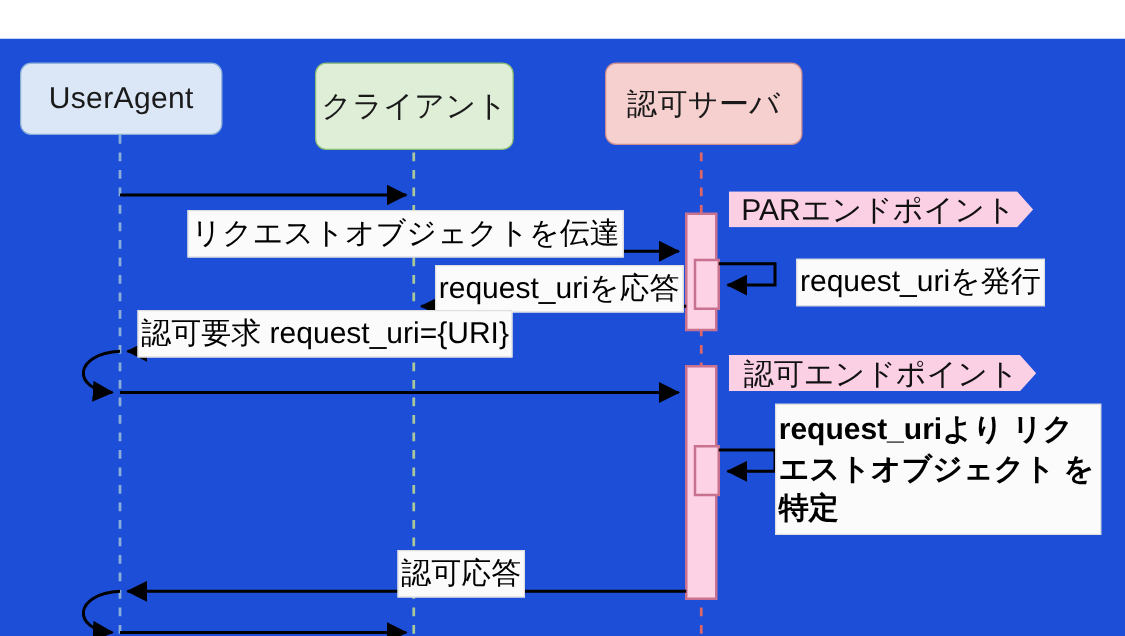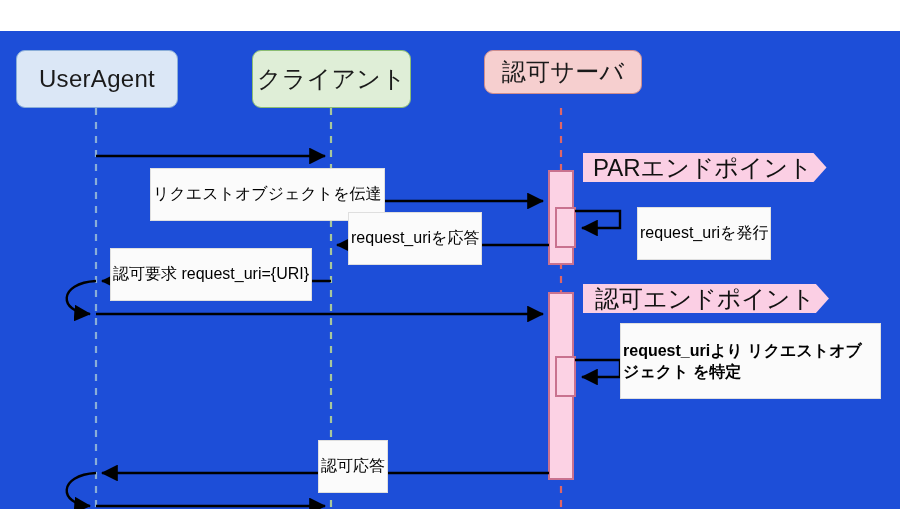--- a/index.html
+++ b/index.html
@@ -5,28 +5,28 @@
   html,body{margin:0;padding:0;background:#ffffff;}
   body{width:900px;height:509px;font-family:"Liberation Sans","DejaVu Sans",sans-serif;}
   #diagram{position:relative;width:900px;height:509px;overflow:hidden;background:#1d4ed8;margin-top:31px;}
   svg#canvas{position:absolute;left:0;top:0;width:900px;height:509px;}
 
   .actor-box{position:absolute;box-sizing:border-box;border-radius:9px;
              display:flex;align-items:center;justify-content:center;
              font-size:24px;color:#1a1a1a;letter-spacing:.3px;}
   .actor-useragent{left:16px;top:19px;width:162px;height:58px;
              background:#dbe7f6;border:1.6px solid #8aaed8;}
-  .actor-client{left:252px;top:19px;width:159px;height:58px;
+  .actor-client{left:252px;top:19px;width:159px;height:70px;
              background:#dfeed7;border:1.6px solid #8bbd72;}
-  .actor-server{left:484px;top:19px;width:158px;height:44px;
+  .actor-server{left:484px;top:19px;width:158px;height:66px;
              background:#f6cfcf;border:1.6px solid #cf8e8e;}
 
-  .msg-label{position:absolute;font-size:16px;color:#000;
+  .msg-label{position:absolute;font-size:24px;color:#000;
              background:#fbfbfb;border:1px solid #dfdfdf;
-             padding:16px 2px;white-space:nowrap;line-height:1.18;}
+             padding:4px 2px;white-space:nowrap;line-height:1.18;}
   .msg-label.multiline{white-space:normal;font-weight:bold;}
 
   .note-hex{position:absolute;height:29px;display:flex;align-items:center;
             padding:0 14px 0 10px;font-size:24px;color:#111;
             background:#fbcfe4;
             clip-path:polygon(0 0, calc(100% - 13px) 0, 100% 50%, calc(100% - 13px) 100%, 0 100%);}
 </style>
 </head>
 <body>
 

